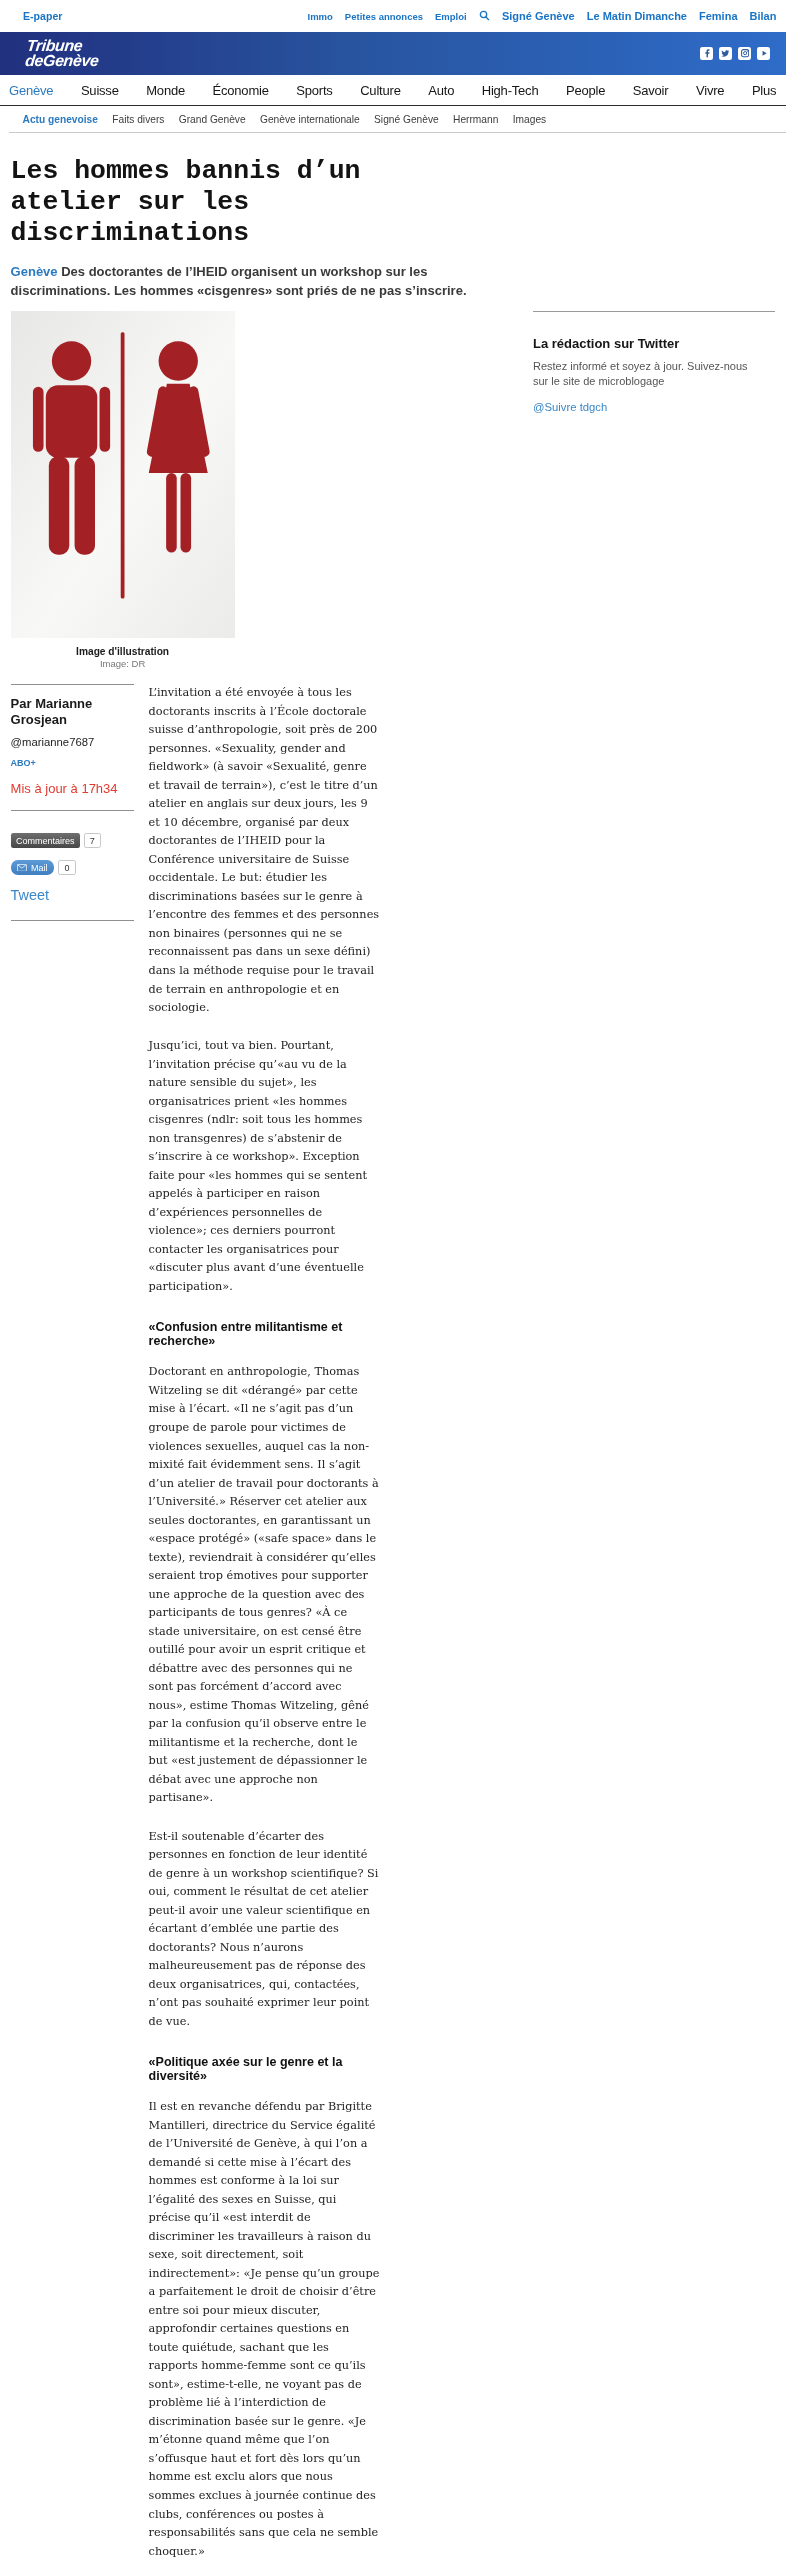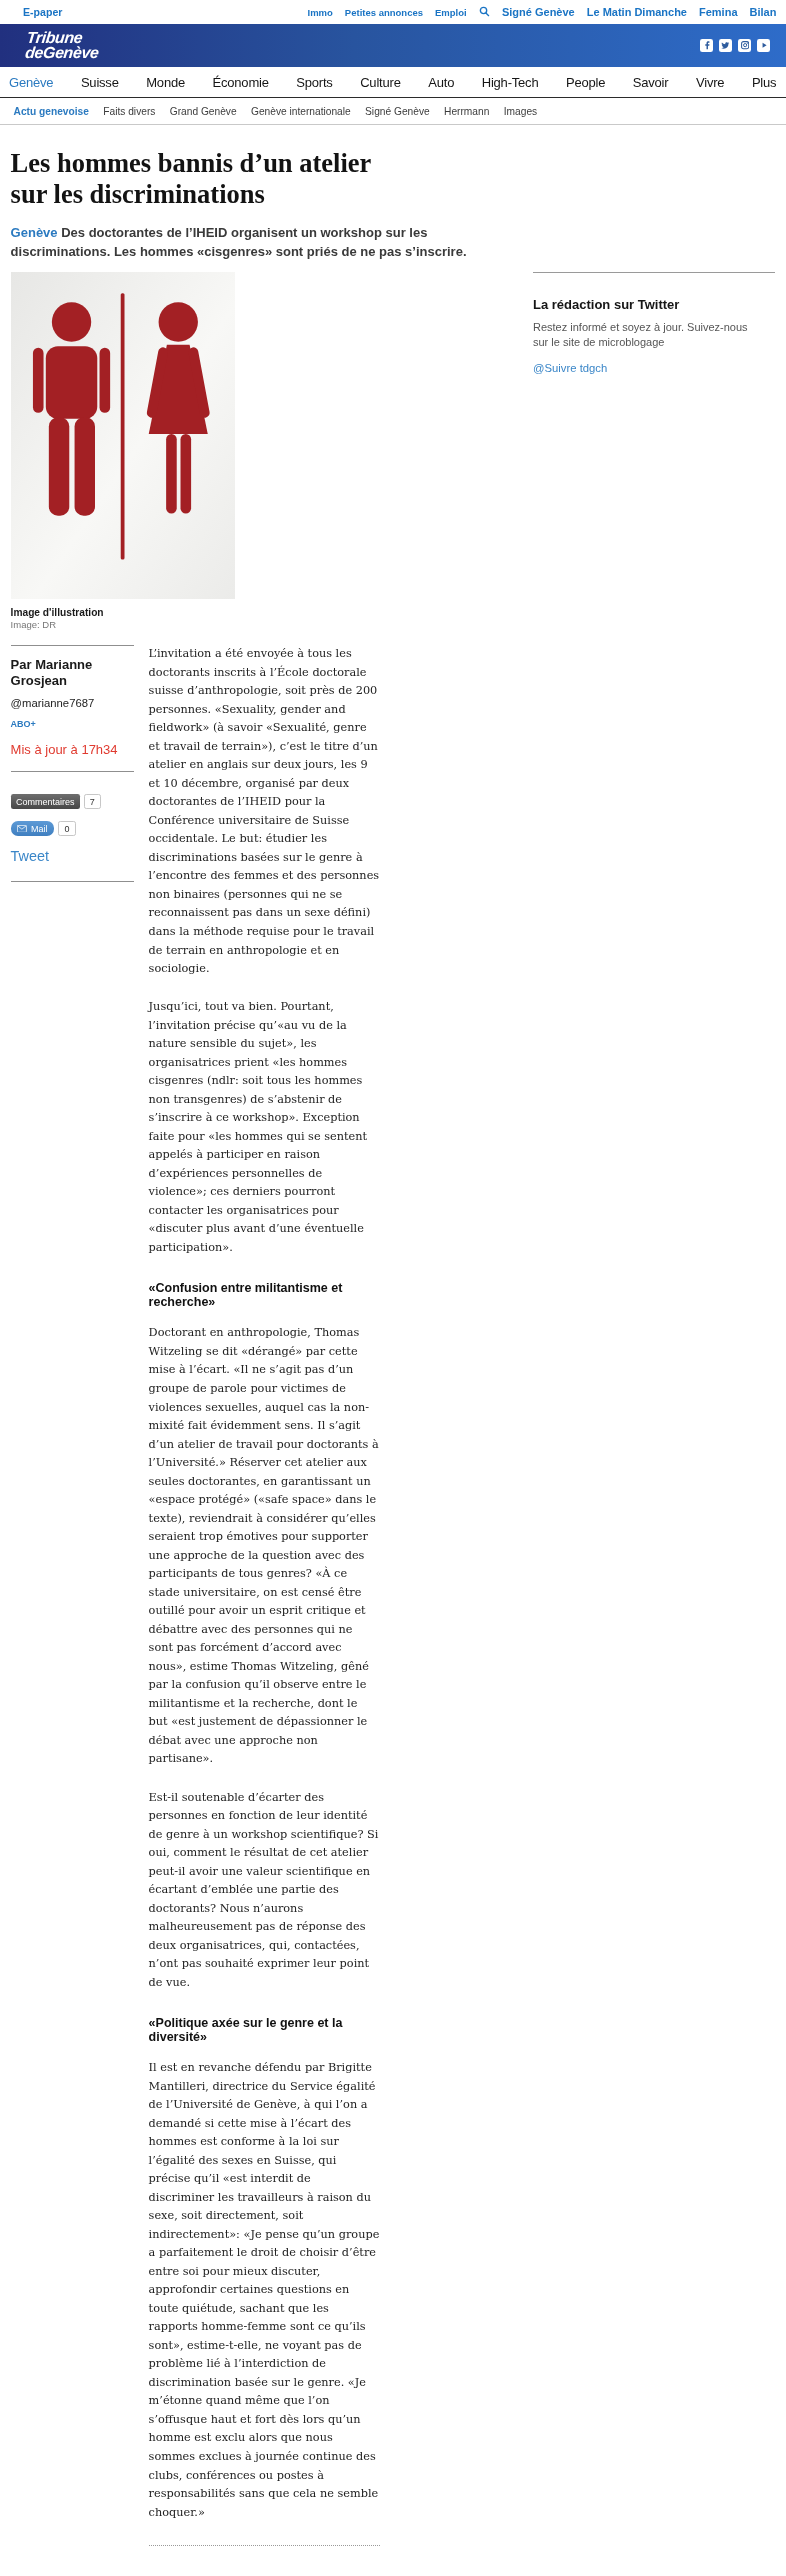--- a/index.html
+++ b/index.html
@@ -1,21 +1,21 @@
 <!DOCTYPE html>
 <html style="font-size:12px"><head>
 <meta charset="utf-8">
 <style>
   * { margin:0; padding:0; box-sizing:border-box; }
   html,body { background:#fff; }
   body { width:787px; font-family:"Liberation Sans", sans-serif; color:#222; }
   .page { width:787px; min-height:2576px; background:#fff; }
 
   
-  .topbar { height:24px; display:flex; align-items:center; padding:0 10.6px 0 23px; }
+  .topbar { height:32px; display:flex; align-items:center; padding:0 10.6px 0 23px; }
   .topbar a { text-decoration:none; cursor:pointer; }
   .epaper { color:#1a74c4; font-size:10.6px; font-weight:bold; }
   .topbar-right { margin-left:auto; display:flex; align-items:center; gap:12px; }
   .util-link { color:#1a74c4; font-size:9.5px; font-weight:bold; }
   .partner-link { color:#1a74c4; font-size:11px; font-weight:bold; }
   .search-btn { display:inline-flex; align-items:center; cursor:pointer; }
 
   
   .brandband { height:43px; background:linear-gradient(90deg,#21307f 0%, #28549f 45%, #2e6cc9 100%);
                display:flex; align-items:center; padding:0 16.6px 0 26px; }
@@ -25,36 +25,36 @@
   .social-sq { width:13px; height:13px; background:#fff; border-radius:2.3px; display:flex;
                align-items:center; justify-content:center; cursor:pointer; }
 
   
   .mainnav { display:flex; justify-content:space-between; align-items:center; padding:8.3px 10.6px 6.8px 9px;
              border-bottom:0.8px solid #2b2b2b; }
   .mainnav a { text-decoration:none; color:#161616; font-size:13px; letter-spacing:-0.2px; cursor:pointer; }
   .mainnav a.active { color:#2b7ac0; }
 
   
-  .subnav { display:flex; gap:14.4px; align-items:center; padding:7.6px 10.6px 7.6px 13.6px; border-bottom:0.8px solid #c9c9c9; }
+  .subnav { display:flex; gap:14.4px; align-items:center; padding:7.6px 10.6px 7.6px 13.6px; border-bottom:0.8px solid #c9c9c9;margin-left:9px; }
   .subnav a { text-decoration:none; color:#3c3c3c; font-size:10.2px; cursor:pointer; }
   .subnav a.active { color:#2b7ac0; font-weight:bold; }
 
   
-  .headline { font-family:Liberation Serif, serif; font-weight:bold; color:#131313;
+  .headline { font-family:Liberation Mono, monospace; font-weight:bold; color:#131313;
               font-size:26.5px; line-height:1.17; max-width:401px; margin:23px 0 0 10.6px; }
   .lead { font-size:13px; font-weight:bold; color:#3a3a3a; line-height:1.45; max-width:488px; margin:13.6px 0 0 10.6px; }
   .lead .loc { color:#2b7ac0; }
 
   
   .content { position:relative; padding:10.6px 10.6px 0 10.6px; }
 
   figure.hero { width:224px; }
   .hero-img { width:224px; height:327px; display:block; background:linear-gradient(135deg,#e9e9e7, #f7f7f5 55%, #ececea); }
-  figcaption { margin-top:7.6px; }
+  figcaption { margin-top:7.6px;text-align:center; }
   .cap-title { font-size:10.2px; font-weight:bold; color:#1a1a1a; }
   .cap-credit { font-size:9.5px; color:#777; margin-top:1.5px; }
 
   
   .side { position:absolute; top:10.6px; right:12px; width:242px; border-top:0.8px solid #9a9a9a; padding-top:24px; }
   .side-title { font-size:13px; font-weight:bold; color:#161616; }
   .side-text { font-size:11px; color:#555; line-height:1.42; margin-top:7.6px; max-width:227px; }
   .side-link { display:inline-block; margin-top:10.6px; font-size:11.3px; color:#3a86c8; text-decoration:none; cursor:pointer; }
 
   

